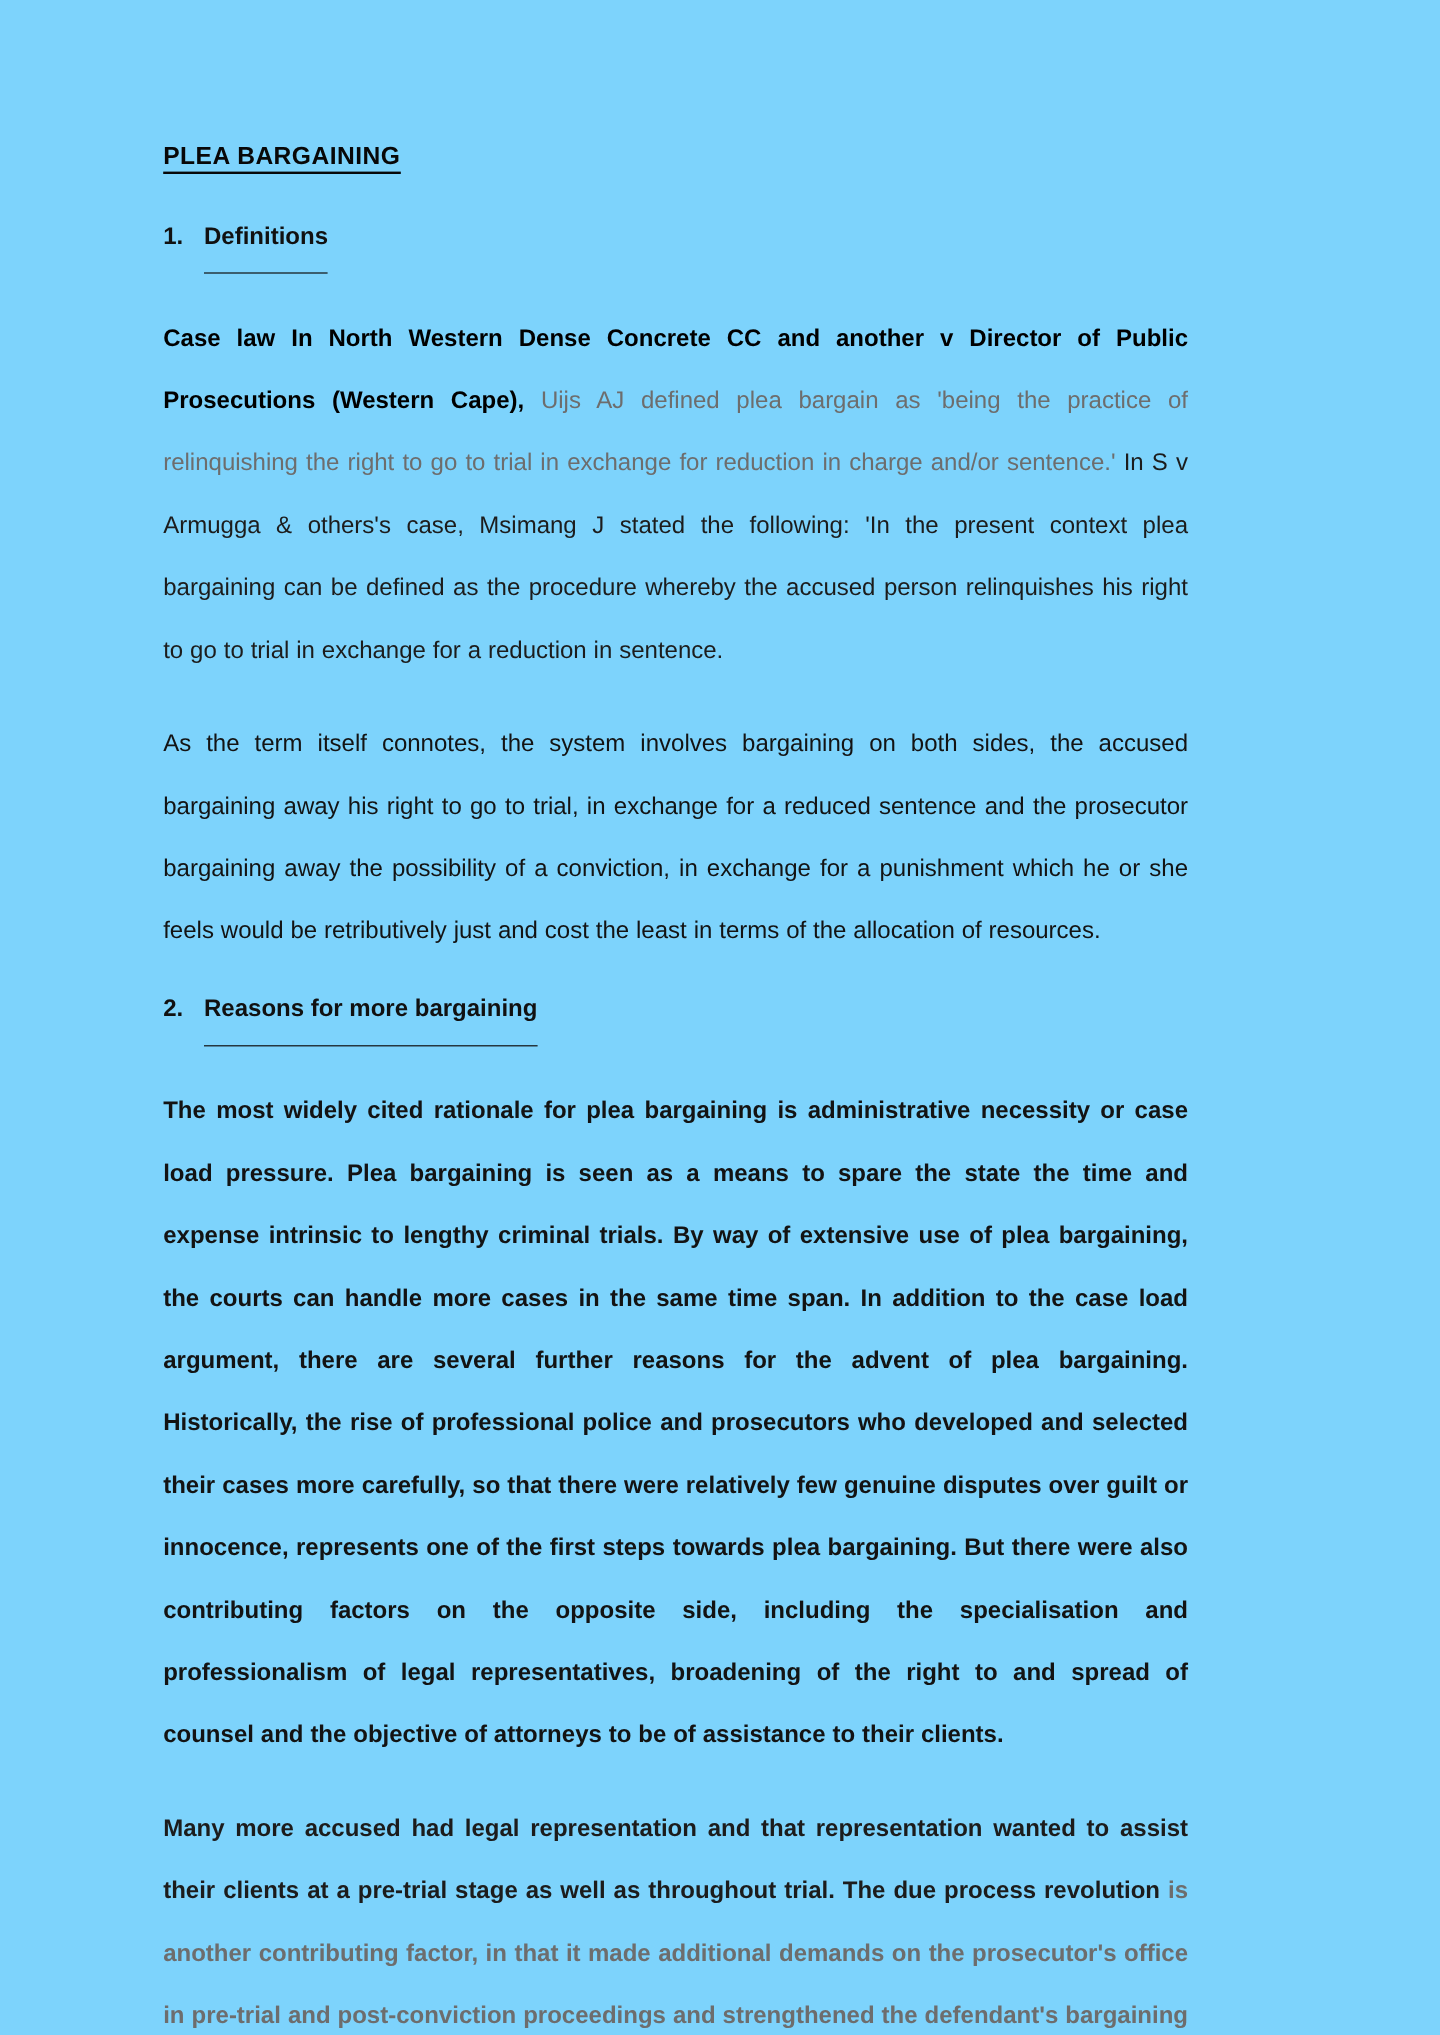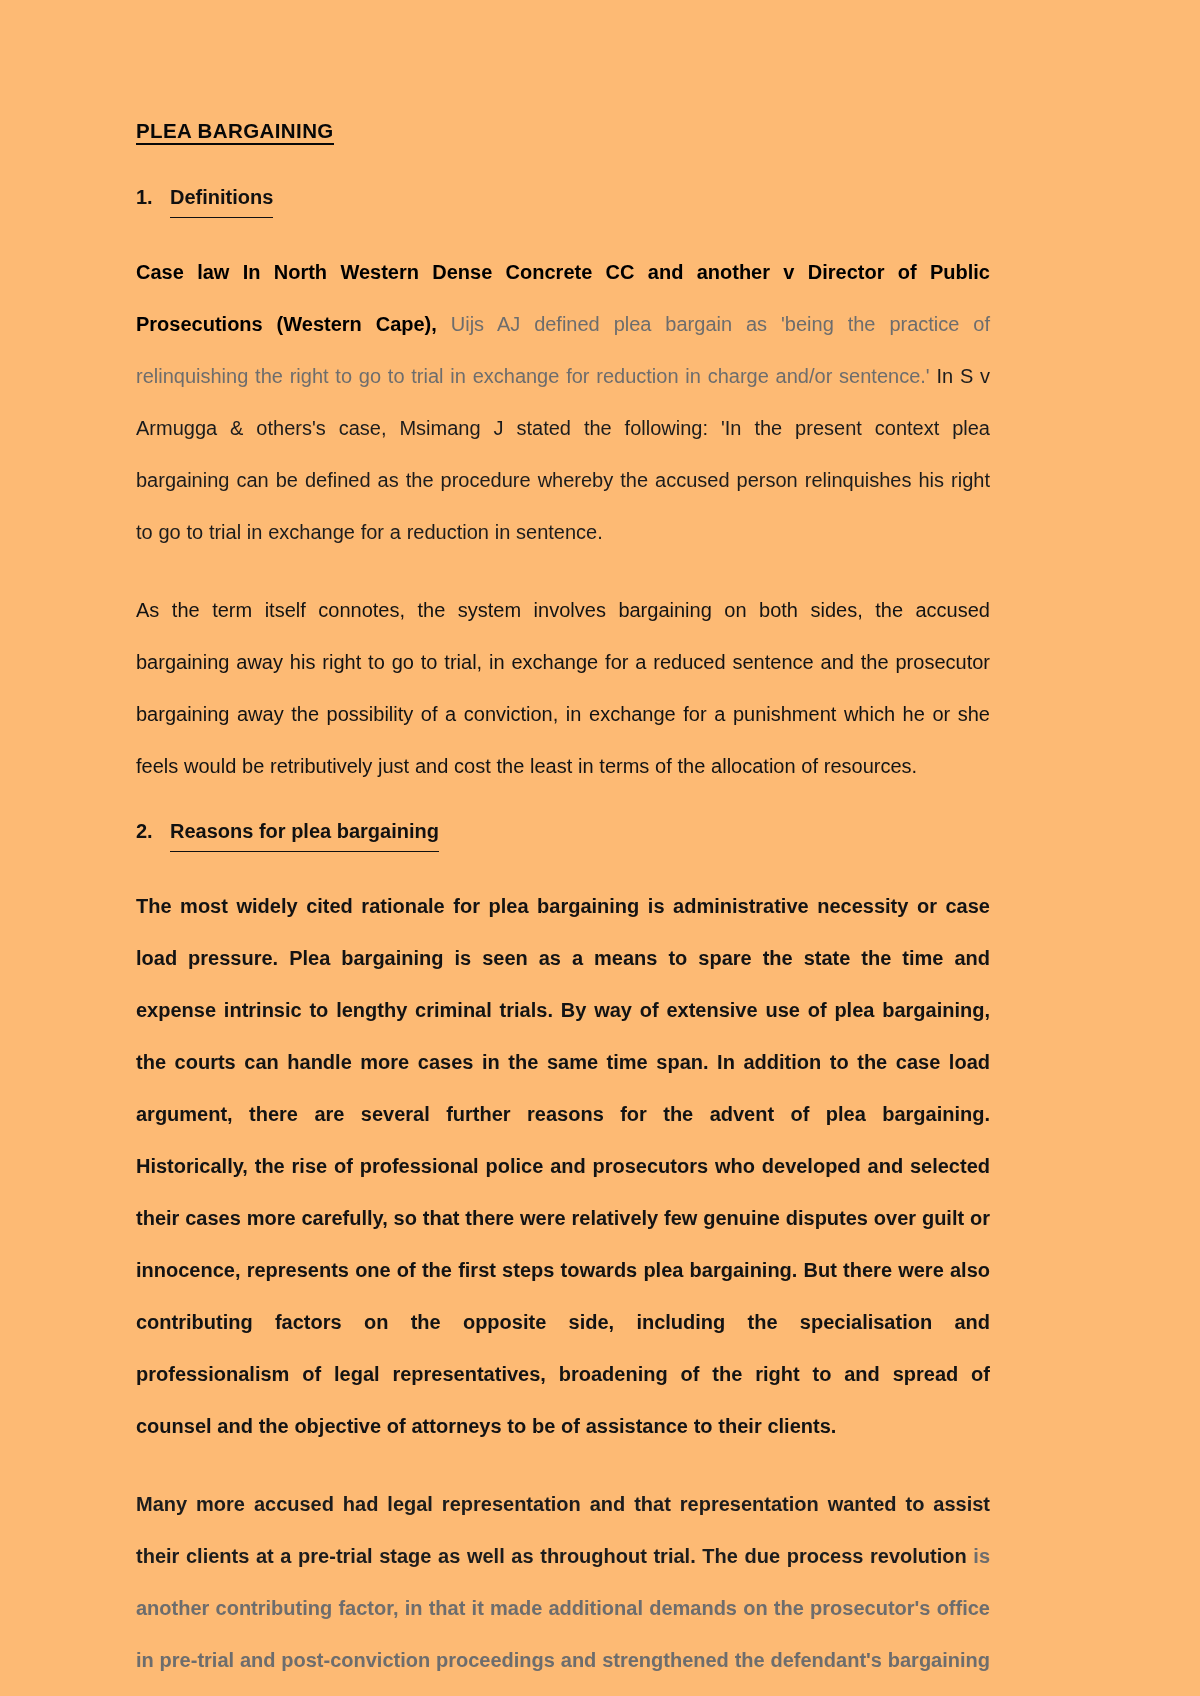--- a/index.html
+++ b/index.html
@@ -9,21 +9,21 @@
     background: #ffffff;
   }
   body {
     font-family: "Liberation Sans", sans-serif;
     -webkit-font-smoothing: none;
   }
   .page {
     position: relative;
     width: 1200px;
     height: 1696px;
-    background: #fdba74;
+    background: #7dd3fc;
     margin: 0 auto;
     overflow: hidden;
     box-sizing: border-box;
   }
   .doc-body {
     position: absolute;
     left: 136px;
     top: 118px;
     width: 854px;
   }
@@ -50,21 +50,21 @@
     display: flex;
     align-items: baseline;
   }
   .section-heading .num {
     display: inline-block;
     min-width: 34px;
     flex: 0 0 auto;
   }
   .section-heading .label {
     border-bottom: 1.5px solid #111111;
-    padding-bottom: 7px;
+    padding-bottom: 17px;
   }
 
   
   p.para {
     font-size: 20px;
     line-height: 52px;
     margin: 0 0 26px 0;
     color: #131313;
     text-align: justify;
     text-justify: inter-word;
@@ -91,21 +91,21 @@
       <span class="num">1.</span>
         <span class="label">Definitions</span>
     </h2>
 
     <p class="para"><span class="ink-strong">Case law In North Western Dense Concrete CC and another v Director of Public Prosecutions (Western Cape),</span><span class="ink-light"> Uijs AJ defined plea bargain as 'being the practice of relinquishing the right to go to trial in exchange for reduction in charge and/or sentence.'</span><span class="ink-mid"> In S v Armugga &amp; others's case, Msimang J stated the following: 'In the present context plea bargaining can be defined as the procedure whereby the accused person relinquishes his right to go to trial in exchange for a reduction in sentence.</span></p>
 
     <p class="para"> As the term itself connotes, the system involves bargaining on both sides, the accused bargaining away his right to go to trial, in exchange for a reduced sentence and the prosecutor bargaining away the possibility of a conviction, in exchange for a punishment which he or she feels would be retributively just and cost the least in terms of the allocation of resources.</p>
 
     <h2 class="section-heading">
       <span class="num">2.</span>
-        <span class="label">Reasons for plea bargaining</span>
+        <span class="label">Reasons for more bargaining</span>
     </h2>
 
     <p class="para tight">The most widely cited rationale for plea bargaining is administrative necessity or case load pressure. Plea bargaining is seen as a means to spare the state the time and expense intrinsic to lengthy criminal trials. By way of extensive use of plea bargaining, the courts can handle more cases in the same time span. In addition to the case load argument, there are several further reasons for the advent of plea bargaining. Historically, the rise of professional police and prosecutors who developed and selected their cases more carefully, so that there were relatively few genuine disputes over guilt or innocence, represents one of the first steps towards plea bargaining. But there were also contributing factors on the opposite side, including the specialisation and professionalism of legal representatives, broadening of the right to and spread of counsel and the objective of attorneys to be of assistance to their clients.</p>
 
     <p class="para tight"><span class="ink-mid">Many more accused had legal representation and that representation wanted to assist their clients at a pre-trial stage as well as throughout trial. The due process revolution</span><span class="ink-light"> is another contributing factor, in that it made additional demands on the prosecutor's office in pre-trial and post-conviction proceedings and strengthened the defendant's bargaining position by affording him additional rights Another reason for the rise of</span></p>
 
   </div>
 </div>
 
 </body></html>

